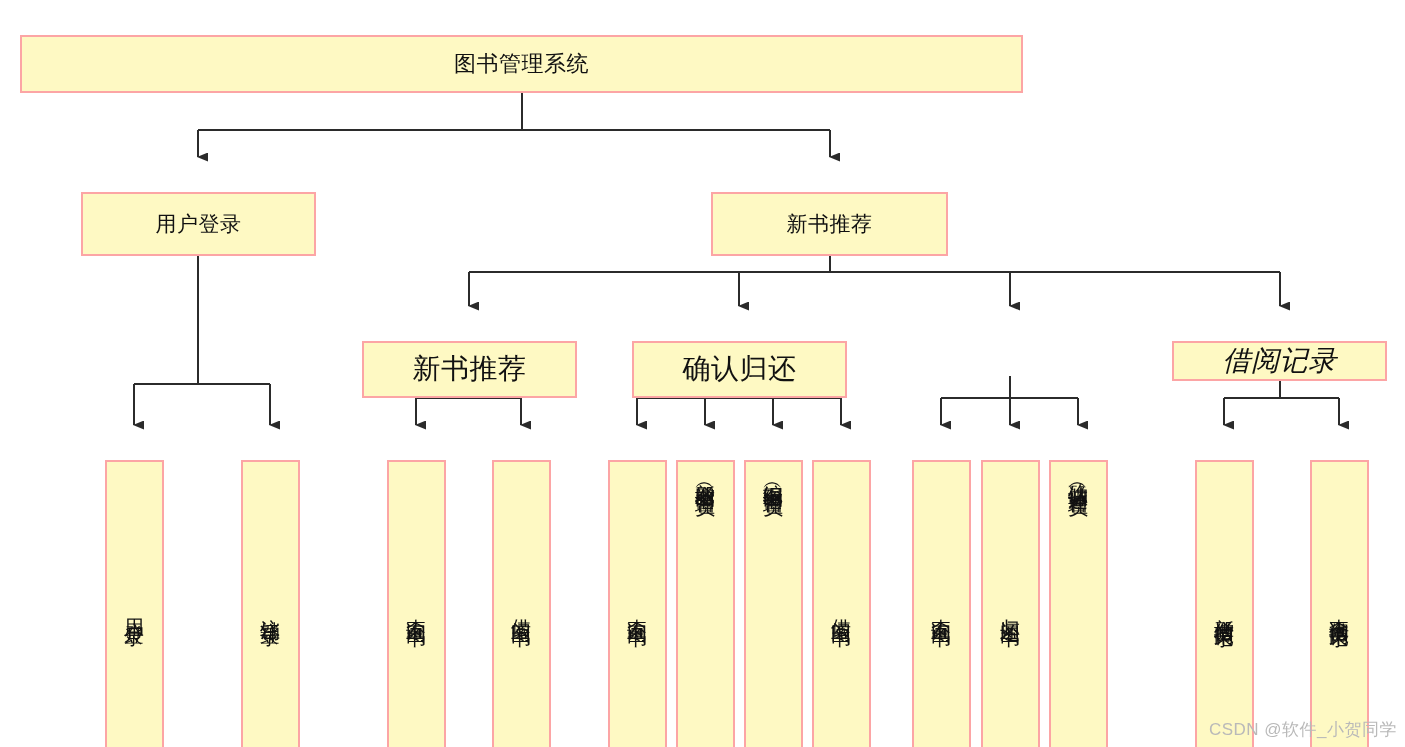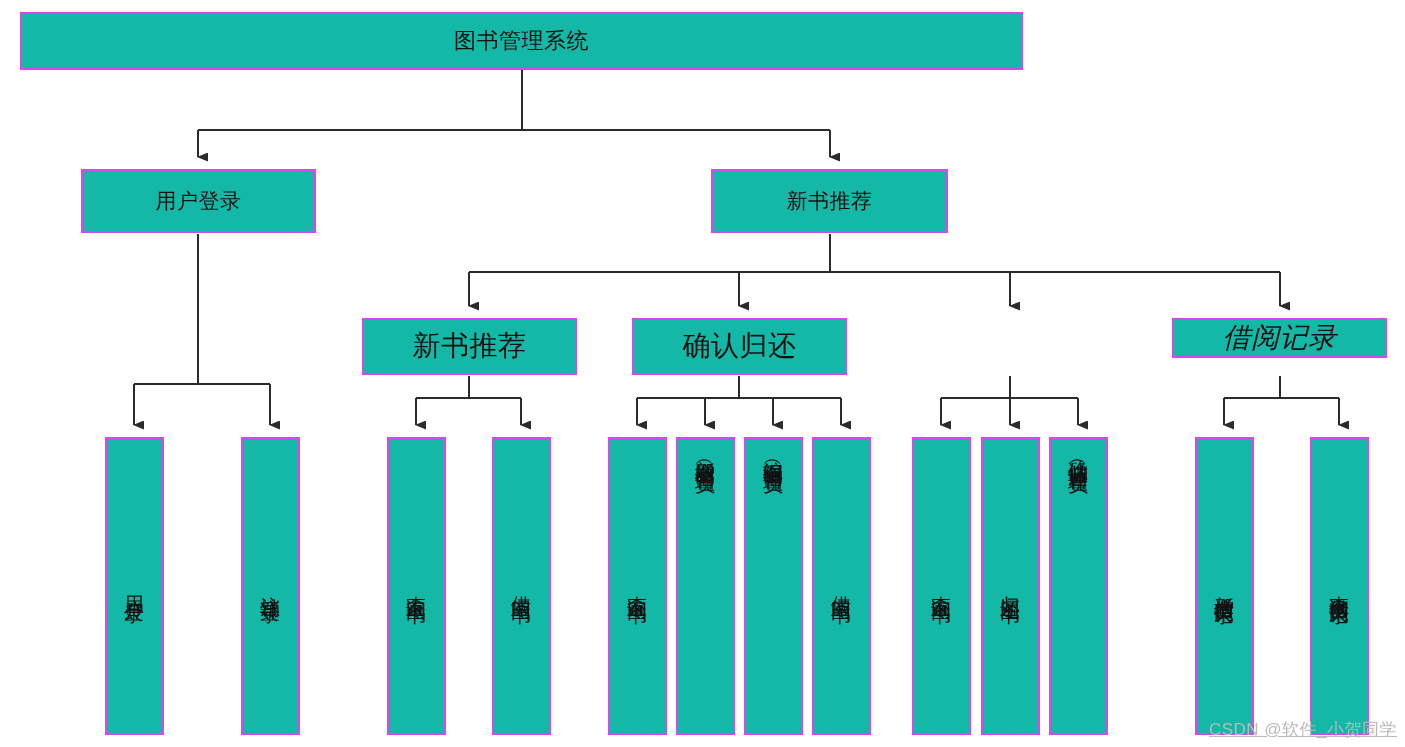--- a/index.html
+++ b/index.html
@@ -8,26 +8,27 @@
     width:1405px;height:747px;overflow:hidden;
     font-family:"Liberation Sans","DejaVu Sans",sans-serif;
     color:#1a1a1a;
   }
   #diagram-root{position:relative;width:1405px;height:747px;background:#fff;}
   svg#diagram-svg{position:absolute;left:0;top:0;width:1405px;height:747px;display:block;}
 
   .node-box{
     position:absolute;
     box-sizing:border-box;
-    background:#14b8a6;
-    border:2px solid #d946ef;
+    background:#fef9c3;
+    border:2px solid #fca5a5;
     display:flex;
     align-items:center;
     justify-content:center;
     overflow:hidden;
+    margin-top:23px;
   }
   .node-label{
     font-size:21px;
     line-height:1.08;
     letter-spacing:0.5px;
     color:#111111;
     white-space:nowrap;
     text-align:center;
   }
   .node-box.root .node-label{font-size:22px;}
@@ -57,21 +58,20 @@
 
   #watermark{
     position:absolute;
     right:8px;
     bottom:6px;
     font-size:17px;
     color:#b9b9b9;
     letter-spacing:0.5px;
     white-space:nowrap;
     user-select:none;
-    text-decoration:underline;
   }
 </style>
 </head>
 <body>
 
 <div id="diagram-root">
 
   <svg id="diagram-svg" viewBox="0 0 1405 747" xmlns="http://www.w3.org/2000/svg">
     <defs>
       <marker id="arrowhead" markerWidth="9" markerHeight="11" refX="4.5" refY="10" orient="auto" markerUnits="userSpaceOnUse">

